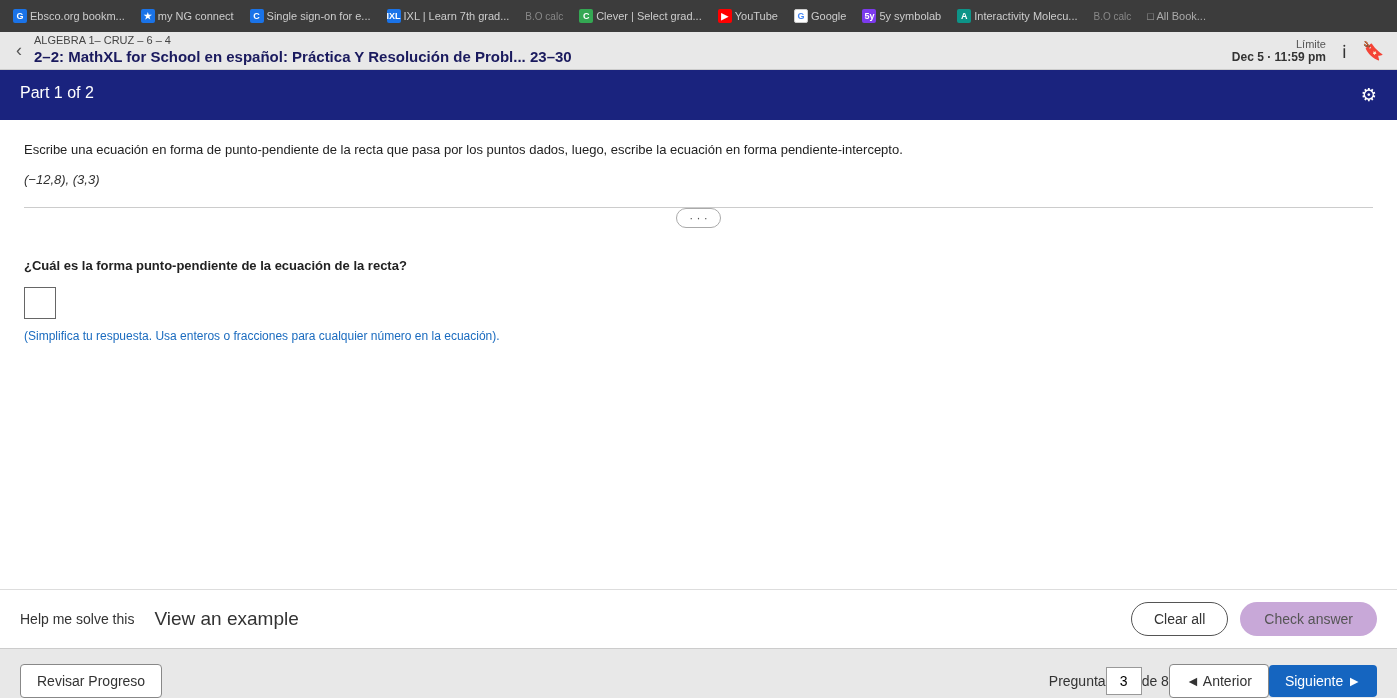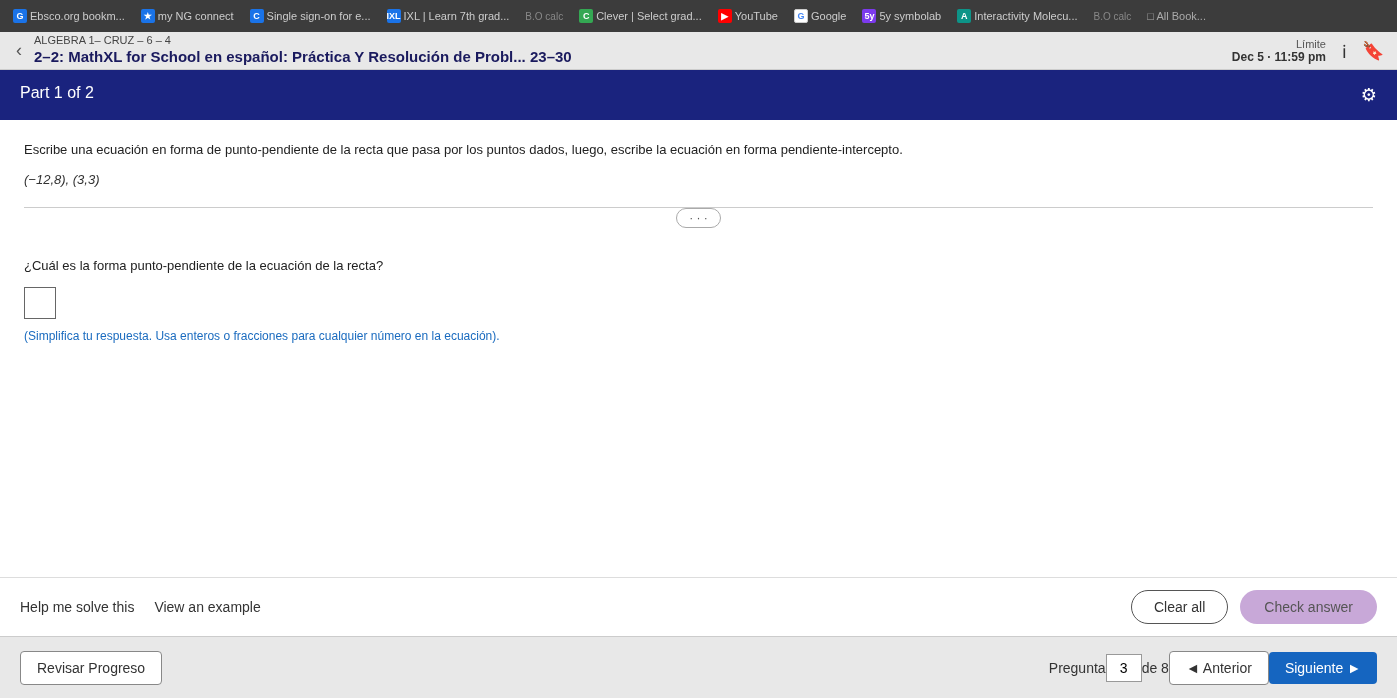--- a/index.html
+++ b/index.html
@@ -179,20 +179,21 @@
       font-size: 12px;
       cursor: pointer;
       color: #555;
       position: relative;
       top: -20px;
     }
     .sub-question {
       font-size: 13px;
       color: #222;
       margin-bottom: 14px;
+      font-weight: bold;
     }
     .answer-box-container {
       display: flex;
       align-items: center;
       margin-bottom: 10px;
     }
     .answer-box {
       width: 32px;
       height: 32px;
       border: 1.5px solid #666;
@@ -220,21 +221,21 @@
       gap: 20px;
     }
     .help-link {
       font-size: 14px;
       color: #333;
       cursor: pointer;
       font-weight: 500;
       text-decoration: none;
     }
     .view-example-link {
-      font-size: 14px;
+      font-size: 19px;
       color: #333;
       cursor: pointer;
       font-weight: 500;
       text-decoration: none;
     }
     .action-right {
       display: flex;
       align-items: center;
       gap: 12px;
     }
@@ -253,23 +254,23 @@
       border-radius: 20px;
       padding: 9px 24px;
       font-size: 14px;
       cursor: pointer;
       color: #555;
     }
 
     
     .bottom-nav {
       background: #e8e8e8;
-      height: 62px;
-      display: flex;
-      align-items: center;
+      height: 50px;
+      display: flex;
+      align-items: flex-end;
       padding: 0 20px;
       border-top: 1px solid #ccc;
       justify-content: space-between;
     }
     .review-btn {
       background: white;
       border: 1.5px solid #888;
       border-radius: 4px;
       padding: 8px 16px;
       font-size: 14px;

